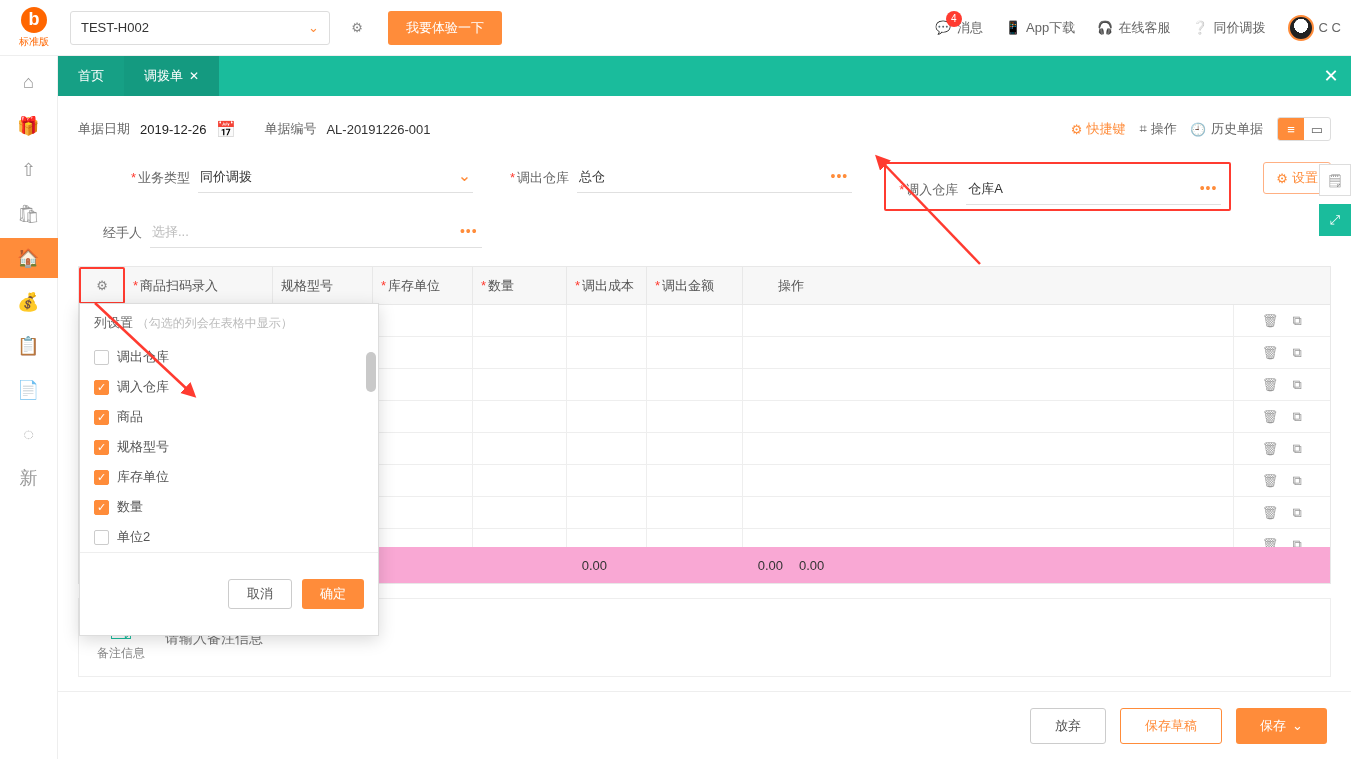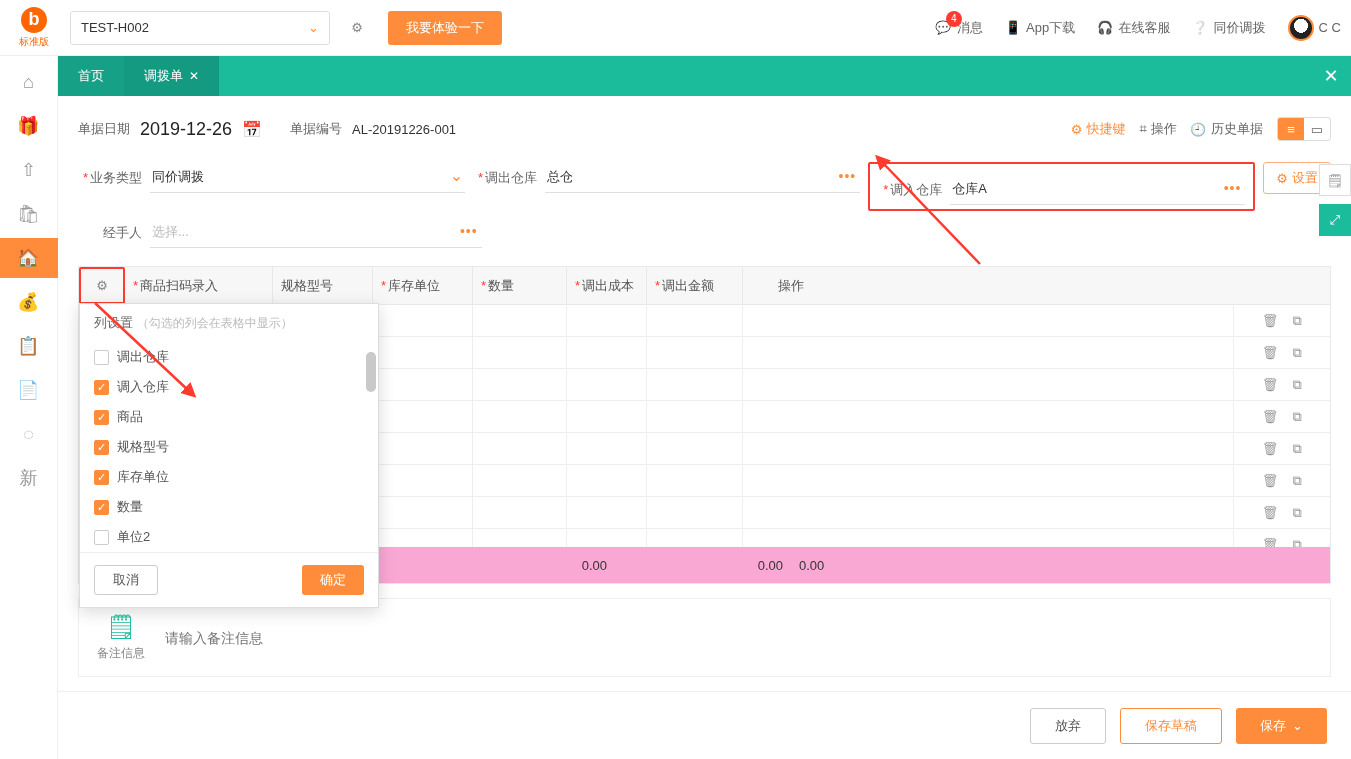--- a/index.html
+++ b/index.html
@@ -33,31 +33,31 @@
 .tab.home { background: #16a085; }
 .tab.active { background: #149a80; }
 .tab .close { font-size: 12px; }
 .tabbar .tab-close-all { margin-left: auto; width: 40px; display: flex; align-items: center; justify-content: center; color: #fff; cursor: pointer; font-size: 18px; }
 
 .content { flex: 1; padding: 14px 20px 14px 20px; display: flex; flex-direction: column; min-height: 0; position: relative; overflow: hidden; }
 
 
 .billhead { display: flex; align-items: center; gap: 10px; height: 38px; }
 .lbl { color: #666; }
-.date-val { color: #222; font-size: 18px; }
+.date-val { color: #222; font-size: 13px; }
 .cal-icon { color: #ff8c3a; font-size: 16px; }
 .bill-actions { margin-left: auto; display: flex; align-items: center; gap: 14px; color: #666; }
 .bill-actions .act { display: flex; align-items: center; gap: 4px; cursor: pointer; }
 .bill-actions .act.orange { color: #ff8c3a; }
 .seg { display: flex; border: 1px solid #ddd; border-radius: 3px; overflow: hidden; }
 .seg .sbtn { width: 26px; height: 22px; display: flex; align-items: center; justify-content: center; cursor: pointer; }
 .seg .sbtn.active { background: #ff8c3a; color: #fff; }
 
 
-.form-grid { display: grid; grid-template-columns: 1fr 1fr 1fr auto; gap: 8px; margin-top: 14px; align-items: start; }
+.form-grid { display: grid; grid-template-columns: 1fr 1fr 1fr auto; gap: 32px; margin-top: 14px; align-items: start; margin-left: 48px; }
 .field { display: flex; align-items: center; gap: 8px; position: relative; }
 .field .flabel { min-width: 64px; text-align: right; color: #666; }
 .field .req { color: #ff3b30; margin-right: 2px; }
 .field .fval { flex: 1; border-bottom: 1px solid #e0e0e0; padding: 6px 20px 6px 2px; position: relative; color: #333; }
 .field .fval .chev { position: absolute; right: 2px; top: 4px; color: #ff8c3a; font-size: 16px; }
 .field .fval .dots { position: absolute; right: 4px; top: 6px; color: #ff8c3a; font-size: 14px; letter-spacing: 1px; }
 .highlight-box { border: 2px solid #ff3b30; border-radius: 2px; padding: 10px 8px 4px 8px; }
 .settings-btn { height: 32px; border: 1px solid #ffb083; color: #ff8c3a; border-radius: 3px; padding: 0 12px; display: flex; align-items: center; gap: 4px; cursor: pointer; }
 
 .second-row { margin-top: 6px; display: grid; grid-template-columns: 1fr 1fr 1fr auto; gap: 14px; }
@@ -98,21 +98,21 @@
 .tfoot .td { border-right: none; font-weight: 500; color: #333; }
 
 
 .popover { position: absolute; top: 36px; left: 0; width: 300px; background: #fff; border: 1px solid #ddd; box-shadow: 0 4px 16px rgba(0,0,0,.15); z-index: 20; display: flex; flex-direction: column; }
 .popover .ptitle { padding: 10px 14px; color: #666; }
 .popover .ptitle .hint { color: #bbb; font-size: 12px; }
 .popover .plist { max-height: 240px; overflow: auto; padding: 0 14px; }
 .popover .pitem { display: flex; align-items: center; gap: 8px; height: 30px; color: #555; cursor: pointer; }
 .chk { width: 15px; height: 15px; border: 1px solid #ccc; border-radius: 2px; display: inline-flex; align-items: center; justify-content: center; font-size: 11px; color: #fff; }
 .chk.on { background: #ff8c3a; border-color: #ff8c3a; }
-.popover .pactions { display: flex; justify-content: space-between; gap: 24px; padding: 12px 14px; border-top: 1px solid #eee; }
+.popover .pactions { display: flex; justify-content: flex-end; gap: 10px; padding: 26px 14px; border-top: 1px solid #eee; }
 .btn { height: 30px; padding: 0 18px; border-radius: 3px; cursor: pointer; display: flex; align-items: center; }
 .btn.plain { border: 1px solid #ccc; color: #555; background: #fff; }
 .btn.primary { background: #ff8c3a; color: #fff; }
 
 .scrollbar-fake { position: absolute; right: 2px; top: 48px; width: 10px; height: 40px; background: #c9c9c9; border-radius: 5px; }
 
 
 .remark { margin-top: 14px; border: 1px solid #eee; padding: 14px 18px; display: flex; gap: 20px; align-items: center; }
 .remark .ricon { width: 30px; height: 30px; color: #1abc9c; font-size: 24px; display: flex; flex-direction: column; align-items: center; }
 .remark .rlabel { font-size: 12px; color: #888; }

